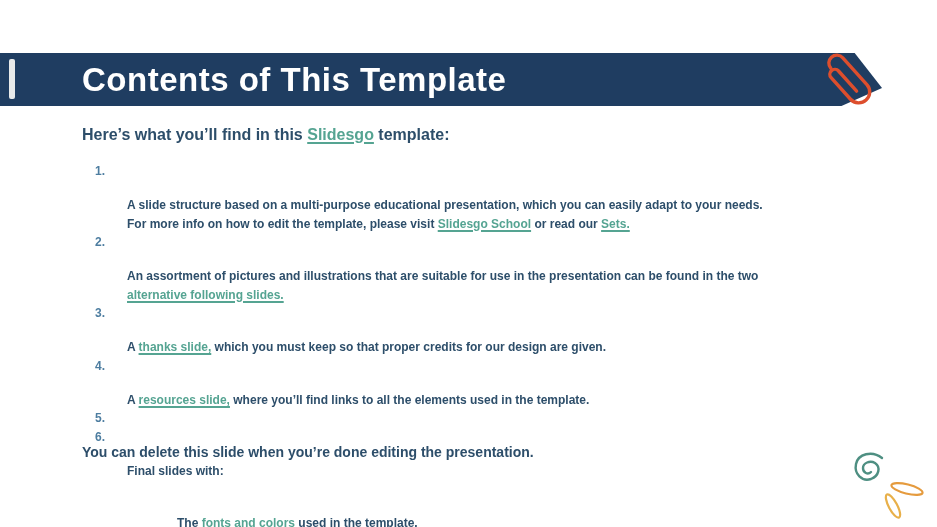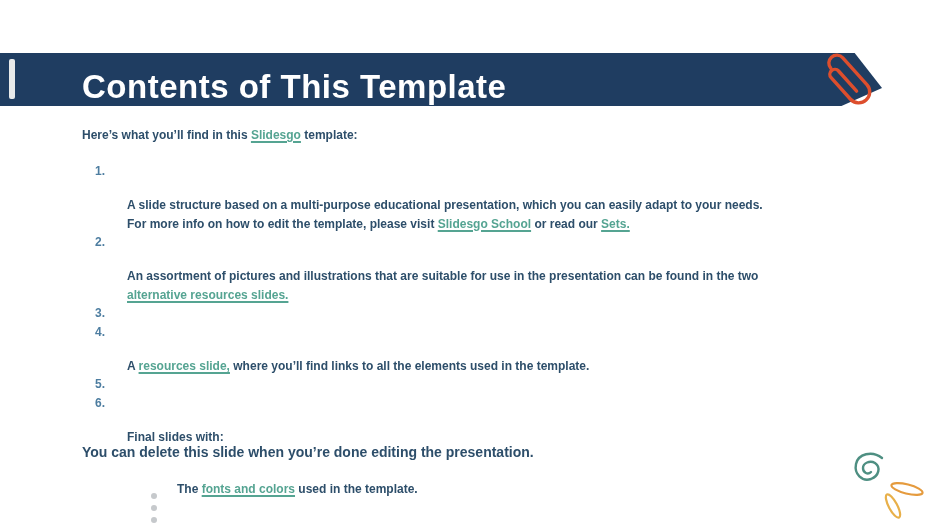--- a/index.html
+++ b/index.html
@@ -12,21 +12,21 @@
     color: #2d4e6a;
   }
   
   .banner {
     position: absolute;
     left: 0; top: 53px;
     width: 882px; height: 53px;
     background: #1f3d61;
     clip-path: polygon(0 0, 96.9% 0, 100% 66%, 95.4% 100%, 0 100%);
     display: flex;
-    align-items: flex-end;
+    align-items: center;
     padding-left: 82px;
     z-index: 1;
   }
   .banner-accent {
     position: absolute;
     left: 9px; top: 59px;
     width: 6px; height: 40px;
     background: #e8eaea;
     border-radius: 2px;
     z-index: 2;
@@ -40,21 +40,21 @@
   }
   .paperclip {
     position: absolute;
     left: 806px; top: 38px;
     z-index: 3;
   }
   
   .intro {
     position: absolute;
     left: 82px; top: 126px;
-    font-size: 12px;
+    font-size: 16px;
     font-weight: bold;
     line-height: 18.5px;
     white-space: pre-wrap;
   }
   .content {
     position: absolute;
     left: 95px; top: 162px;
     width: 772px;
     font-size: 12px;
     font-weight: bold;
@@ -118,24 +118,25 @@
 
 <div class="content">
     <div class="row">
       <span class="num">1.</span>
       <div class="txt"><span>A slide structure based on a multi-purpose educational presentation, which you can easily adapt to your needs.
 For more info on how to edit the template, please visit </span><a href="#" class="lnk">Slidesgo School</a><span> or read our </span><a href="#" class="lnk">Sets.</a></div>
     </div>
     <div class="row">
       <span class="num">2.</span>
       <div class="txt"><span>An assortment of pictures and illustrations that are suitable for use in the presentation can be found in the two
-</span><a href="#" class="lnk">alternative resources slides.</a></div>
+</span><a href="#" class="lnk">alternative following slides.</a></div>
     </div>
     <div class="row">
       <span class="num">3.</span>
+      <div class="txt"><span>A </span><a href="#" class="lnk">thanks slide,</a><span> which you must keep so that proper credits for our design are given.</span></div>
     </div>
     <div class="row">
       <span class="num">4.</span>
       <div class="txt"><span>A </span><a href="#" class="lnk">resources slide,</a><span> where you’ll find links to all the elements used in the template.</span></div>
     </div>
     <div class="row">
       <span class="num">5.</span>
     </div>
     <div class="row">
       <span class="num">6.</span>

